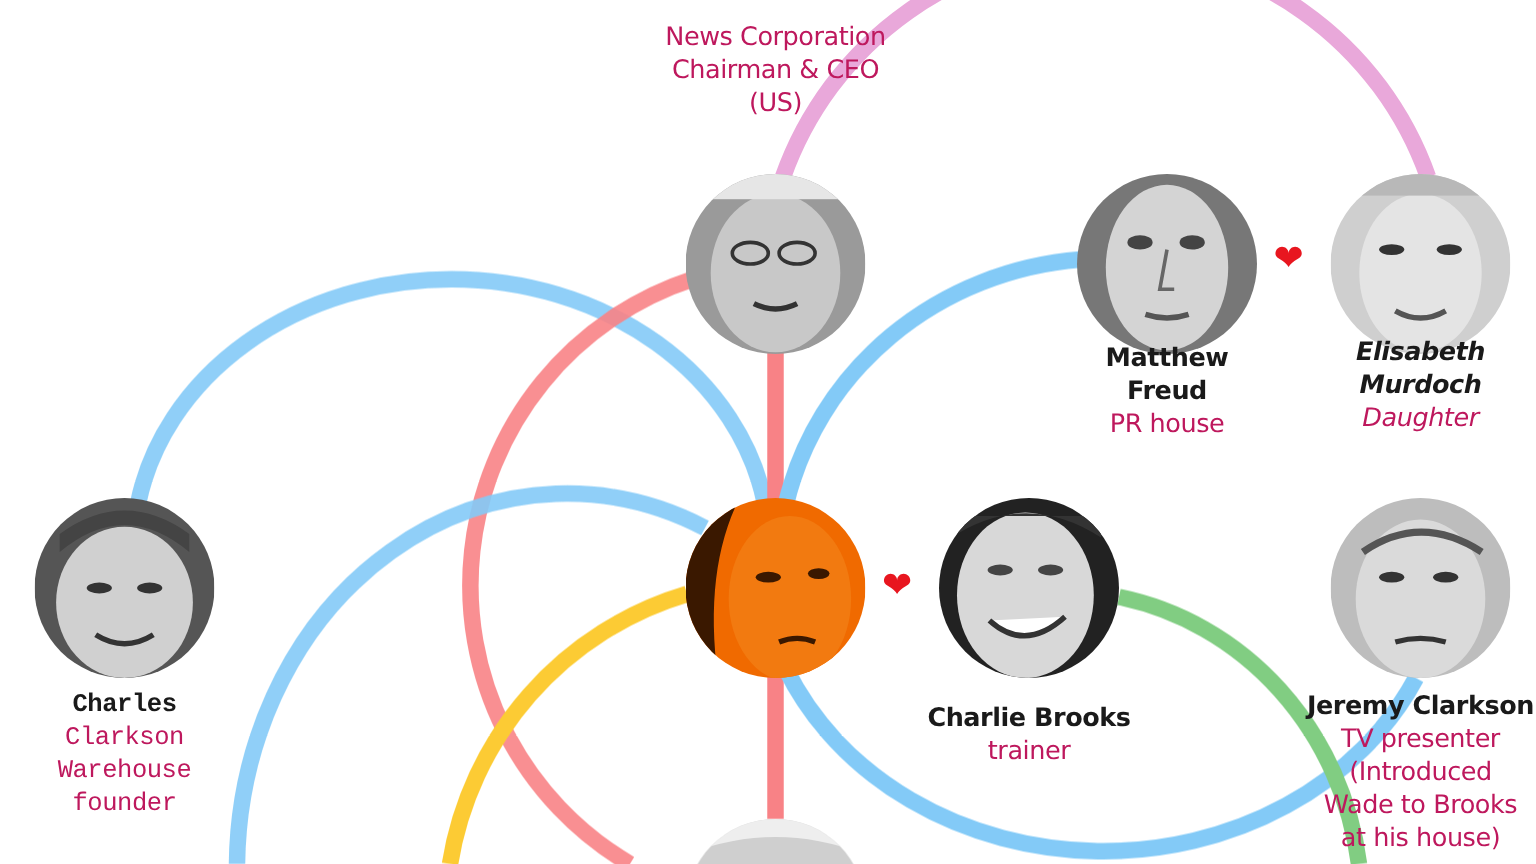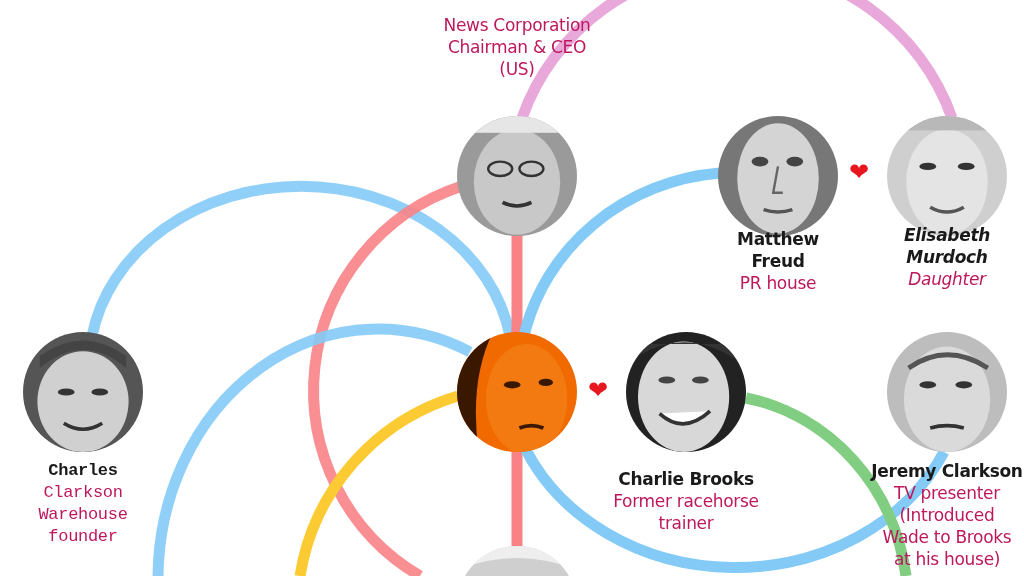--- a/index.html
+++ b/index.html
@@ -141,21 +141,20 @@
 
 <div class="label" style="left:13px;top:460px;width:140px;font-family:Liberation Mono, monospace;">
   <span class="name">Charles</span>
   <span class="role">Clarkson</span>
   <span class="role">Warehouse</span>
   <span class="role">founder</span>
 </div>
 
 <div class="label" style="left:596px;top:468px;width:180px;">
   <span class="name">Charlie Brooks</span>
-  <span class="role">Former racehorse</span>
   <span class="role">trainer</span>
 </div>
 
 <div class="label" style="left:867px;top:460px;width:160px;">
   <span class="name">Jeremy Clarkson</span>
   <span class="role">TV presenter</span>
   <span class="role">(Introduced</span>
   <span class="role">Wade to Brooks</span>
   <span class="role">at his house)</span>
 </div>

